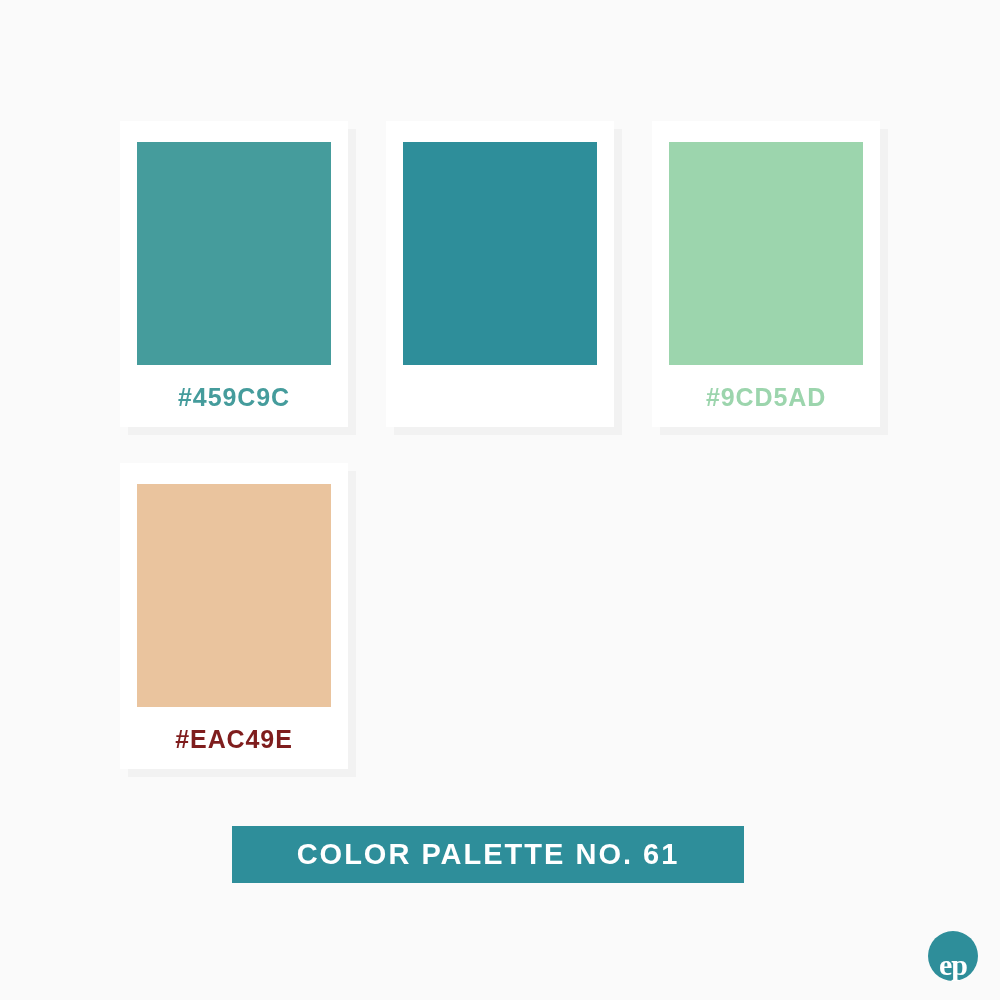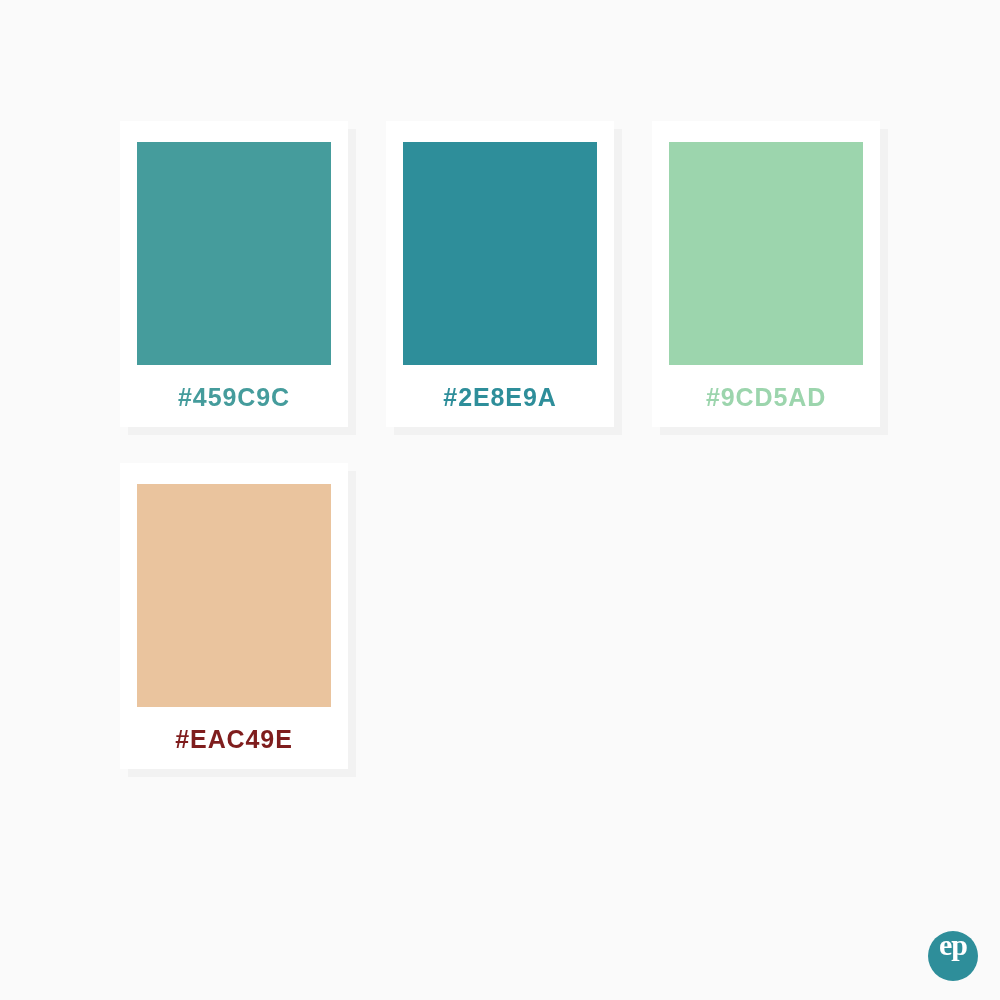--- a/index.html
+++ b/index.html
@@ -89,21 +89,21 @@
   
   #brand-logo {
     position: absolute;
     left: 928px;
     top: 928px;
     width: 50px;
     height: 50px;
     border-radius: 50%;
     background: #2E8E9A;
     display: flex;
-    align-items: flex-start;
+    align-items: flex-end;
     justify-content: center;
   }
 
   #brand-logo-text {
     color: #FFFFFF;
     font-family: "Liberation Serif", serif;
     font-size: 30px;
     font-weight: bold;
     line-height: 1;
     letter-spacing: -1px;
@@ -118,35 +118,37 @@
 
   <div id="swatch-grid">
 
     <div class="swatch-card">
       <span class="swatch-chip" style="background-color: rgb(69, 156, 156);"></span>
       <span class="swatch-label" style="color: rgb(69, 156, 156);">#459C9C</span>
     </div>
 
     <div class="swatch-card">
       <span class="swatch-chip" style="background-color: rgb(46, 142, 154);"></span>
-      <span class="swatch-label" style="color: rgb(46, 142, 154);">#2E8E9A</span>
     </div>
 
 
 
     <div class="swatch-card">
       <span class="swatch-chip" style="background-color: rgb(156, 213, 173);"></span>
       <span class="swatch-label" style="color: rgb(156, 213, 173);">#9CD5AD</span>
     </div>
 
     <div class="swatch-card">
       <span class="swatch-chip" style="background-color: rgb(234, 196, 158);"></span>
       <span class="swatch-label" style="color: #7f1d1d;">#EAC49E</span>
     </div>
 
   </div>
 
+  <div id="title-banner" style="background-color: rgb(46, 142, 154);">
+    <span id="title-banner-text">COLOR PALETTE NO. 61</span>
+  </div>
 
   <div id="brand-logo" style="background-color: rgb(46, 142, 154);">
     <span id="brand-logo-text">ep</span>
   </div>
 
 </div>
 
 </body></html>

